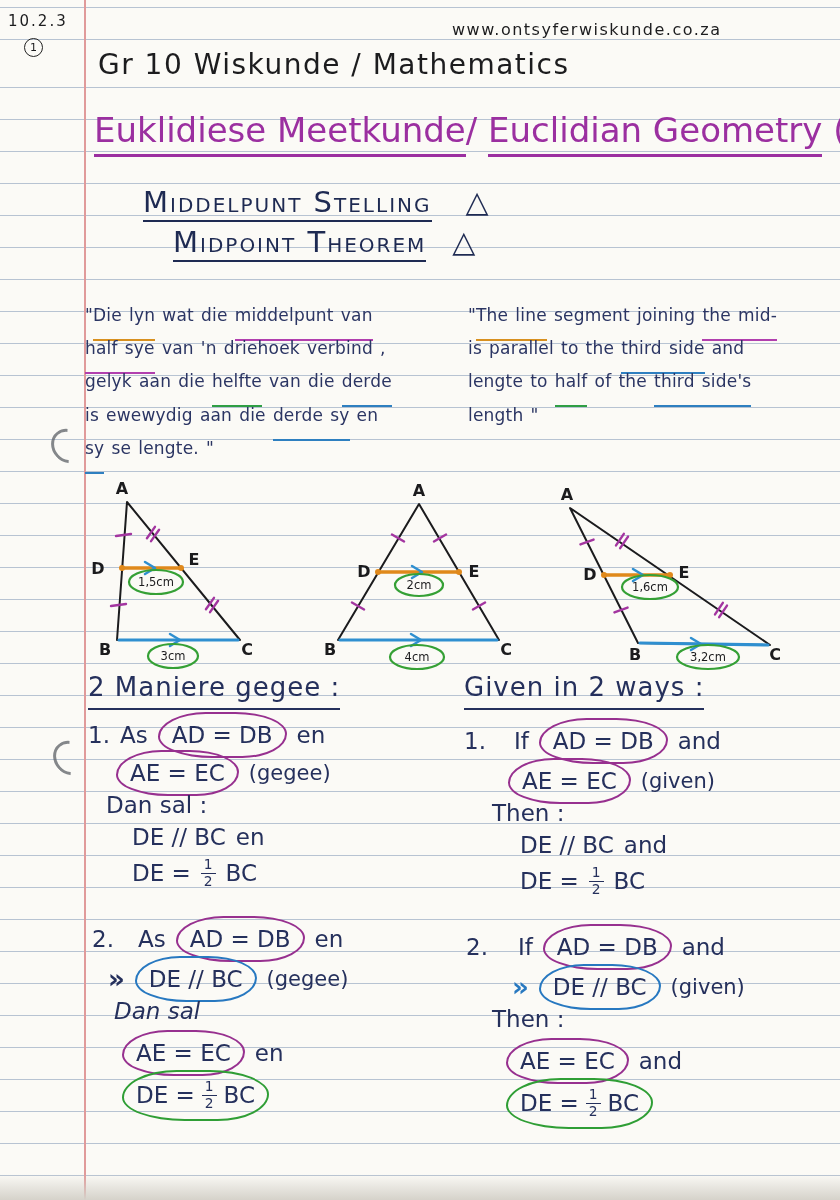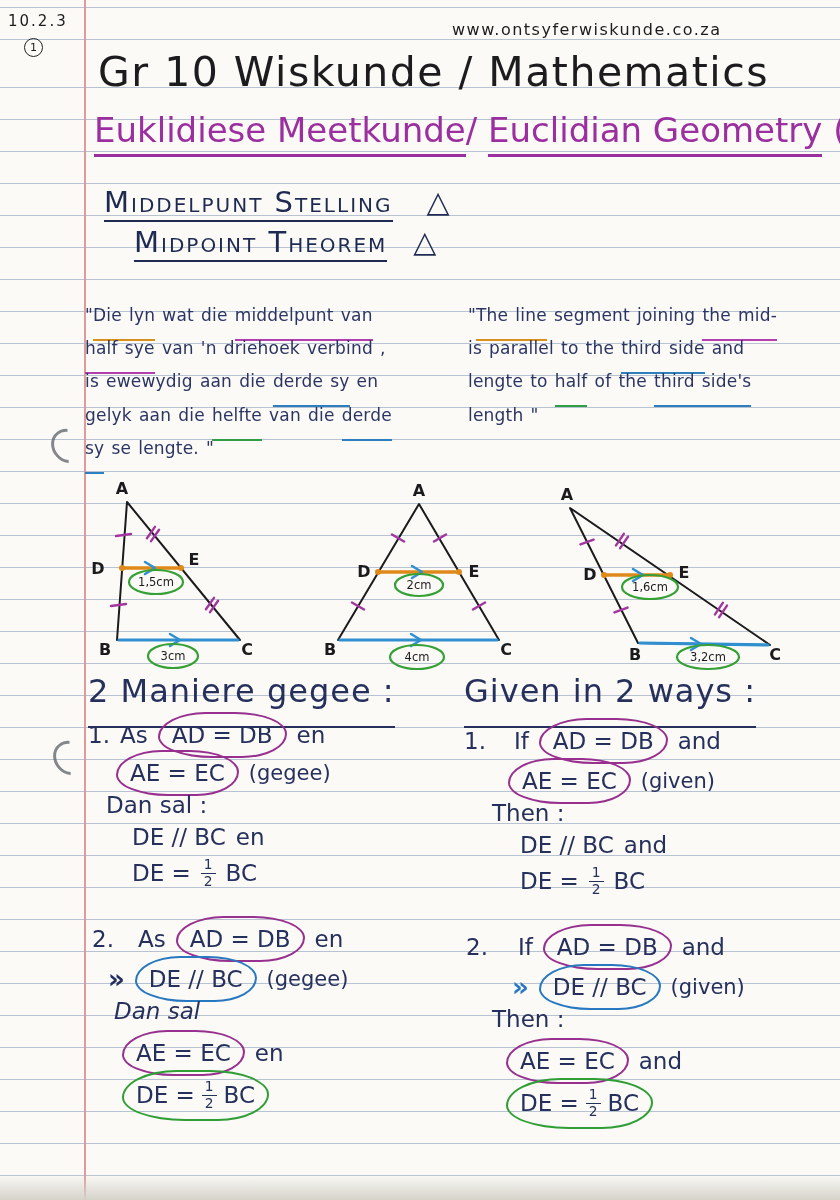--- a/index.html
+++ b/index.html
@@ -15,26 +15,26 @@
   .bottom-shade{position:absolute;left:0;right:0;bottom:0;height:26px;
     background:linear-gradient(rgba(217,214,207,0), #d5d2ca);}
   .margin-line{position:absolute;left:84px;top:0;bottom:0;width:2px;background:#e09a9a;}
   .arc{position:absolute;width:36px;height:32px;border:3px solid #5d6167;border-radius:50%;
     border-top-color:transparent;border-right-color:transparent;transform:rotate(48deg);opacity:.75;}
   
   .corner-ref{position:absolute;left:8px;top:12px;font-size:15px;letter-spacing:2px;}
   .corner-badge{position:absolute;left:24px;top:38px;width:19px;height:19px;border:1.7px solid #222;
     border-radius:50%;font-size:11px;display:flex;align-items:center;justify-content:center;}
   .website{position:absolute;left:452px;top:20px;font-size:16px;letter-spacing:1.5px;}
-  .title{position:absolute;left:98px;top:48px;font-size:41px;letter-spacing:1.5px;}
+  .title{position:absolute;left:98px;top:48px;font-size:28px;letter-spacing:1.5px;}
   .subtitle{position:absolute;left:94px;top:110px;font-size:34px;color:#9b2fa0;white-space:nowrap;}
   .u-sub{border-bottom:3px solid #9b2fa0;padding-bottom:4px;}
   .heading1{position:absolute;left:104px;top:184px;font-size:29px;color:#1e2a52;letter-spacing:2px;}
   .heading2{position:absolute;left:134px;top:224px;font-size:29px;color:#1e2a52;letter-spacing:2px;}
-  .sc{font-variant-caps:small-caps;border-bottom:2.6px solid #1e2a52;padding-bottom:1px;}
+  .sc{font-variant-caps:small-caps;border-bottom:2.6px solid #1e2a52;padding-bottom:1px;margin-left:39px;}
   .tri-glyph{margin-left:34px;font-size:30px;border:none;}
   
   .quote{position:absolute;top:299px;font-size:17px;line-height:33.2px;color:#2b3563;white-space:nowrap;letter-spacing:.2px;word-spacing:1.5px;}
   .quote-af{left:85px;width:372px;}
   .quote-en{left:468px;width:368px;}
   .u{padding-bottom:14px;}
   .u-orange{border-bottom:2.4px solid #d8901f;}
   .u-magenta{border-bottom:2.4px solid #b13fae;}
   .u-blue{border-bottom:2.4px solid #2e7fc0;}
   .u-green{border-bottom:2.4px solid #2f9e44;}
@@ -47,21 +47,21 @@
   .dot{fill:#e0891b;}
   .arrow{fill:none;stroke:#2f8fd0;stroke-width:2.5;stroke-linecap:round;stroke-linejoin:round;}
   .tick{stroke:#a335a0;stroke-width:2.4;stroke-linecap:round;}
   .oval{fill:none;stroke:#35a035;stroke-width:2.2;}
   .vlabel{font:bold 16px "DejaVu Sans",sans-serif;fill:#1b1b1d;text-anchor:middle;}
   .mlabel{font:11.5px "DejaVu Sans",sans-serif;fill:#1b1b1d;text-anchor:middle;}
   
   .mcol{position:absolute;top:672px;height:470px;font-size:23px;color:#25305c;}
   .mcol-af{left:86px;width:372px;}
   .mcol-en{left:462px;width:372px;}
-  .mheader{position:absolute;left:2px;top:0;border-bottom:2.6px solid #25305c;padding-bottom:16px;font-size:32px;letter-spacing:1px;white-space:nowrap;}
+  .mheader{position:absolute;left:2px;top:0;border-bottom:2.6px solid #25305c;padding-bottom:6px;font-size:26px;letter-spacing:1px;white-space:nowrap;}
   .mrow{position:absolute;display:flex;align-items:center;gap:10px;white-space:nowrap;}
   .blob{display:inline-flex;align-items:center;gap:7px;padding:8px 12px;border:2.6px solid;
     border-radius:48% 52% 45% 55% / 70% 62% 68% 60%;}
   .blob-purple{border-color:#97308f;}
   .blob-blue{border-color:#2778c0;}
   .blob-green{border-color:#2f9e35;}
   .dblarrow{color:#2778c0;font-size:26px;font-weight:bold;line-height:1;}
   .dblarrow-dark{color:#25305c;}
   .frac{display:inline-flex;flex-direction:column;align-items:center;line-height:1;font-size:0.6em;vertical-align:middle;}
   .frac .fn{border-bottom:1.8px solid currentColor;padding:0 3px 1px;}
@@ -82,22 +82,22 @@
   <div class="title">Gr 10 Wiskunde / Mathematics</div>
 
   <div class="subtitle"><span class="u-sub">Euklidiese Meetkunde</span><span>/</span> <span class="u-sub">Euclidian Geometry</span> <span>(3)</span></div>
 
   <div class="heading1"><span class="sc">Middelpunt Stelling</span><span class="tri-glyph">△</span></div>
   <div class="heading2"><span class="sc">Midpoint Theorem</span><span class="tri-glyph" style="margin-left:26px;">△</span></div>
 
   <div class="quote quote-af">
     <div><span>"</span><span class="u u-orange">Die lyn</span><span> wat die </span><span class="u u-magenta">middelpunt van</span></div>
     <div><span class="u u-magenta">half sye</span><span> van 'n driehoek verbind ,</span></div>
+    <div><span>gelyk aan die </span><span class="u u-green">helfte</span><span> van die </span><span class="u u-blue">derde</span></div>
     <div><span>is ewewydig aan die </span><span class="u u-blue">derde sy</span><span> en</span></div>
-    <div><span>gelyk aan die </span><span class="u u-green">helfte</span><span> van die </span><span class="u u-blue">derde</span></div>
     <div><span class="u u-blue">sy</span><span> se lengte. "</span></div>
   </div>
   <div class="quote quote-en">
     <div><span>"</span><span class="u u-orange">The line</span><span> segment joining </span><span class="u u-magenta">the mid-</span></div>
     <div><span>is parallel to the </span><span class="u u-blue">third side</span><span> and</span></div>
     <div><span>lengte to </span><span class="u u-green">half</span><span> of the </span><span class="u u-blue">third side's</span></div>
     <div><span>length "</span></div>
   </div>
 
   <svg class="diagram d1" width="180" height="200">

